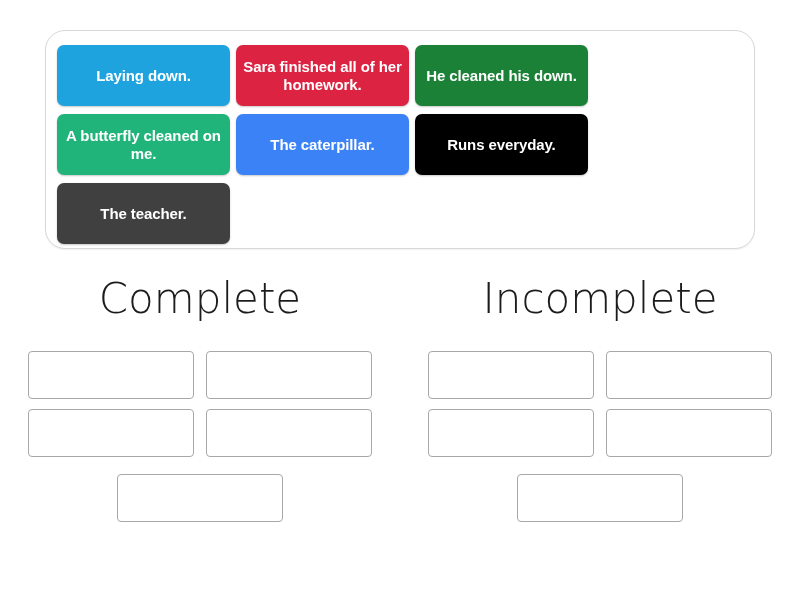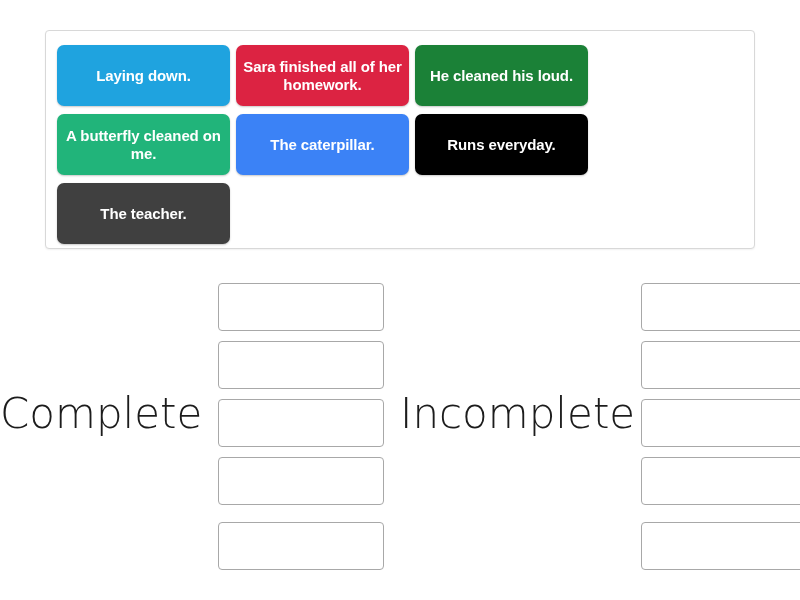--- a/index.html
+++ b/index.html
@@ -23,21 +23,21 @@
 
   
   .tile-tray {
     position: absolute;
     left: 45px;
     top: 30px;
     width: 710px;
     height: 219px;
     background: #ffffff;
     border: 1px solid #d8d8d8;
-    border-radius: 4px;
+    border-radius: 20px;
     box-shadow: 0 1px 2px rgba(0,0,0,0.06);
     padding: 10px 8px;
   }
 
   .tile-grid {
     display: flex;
     flex-wrap: wrap;
     align-content: flex-start;
     gap: 0px;
   }
@@ -67,21 +67,21 @@
     position: absolute;
     left: 0;
     top: 278px;
     width: 800px;
     display: flex;
   }
 
   .column {
     width: 400px;
     display: flex;
-    flex-direction: row;
+    flex-direction: column;
     align-items: center;
   }
 
   .column-title {
     font-size: 42px;
     font-weight: 300;
     color: #1c1c1c;
     line-height: 1;
     margin: 0 0 26px 0;
     letter-spacing: 0px;
@@ -110,21 +110,21 @@
 </style>
 </head>
 <body>
 
 <div id="stage">
 
   <div class="tile-tray">
     <div class="tile-grid" id="tile-grid">
         <div class="tile" style="background: rgb(31, 163, 223);">Laying down.</div>
         <div class="tile" style="background: rgb(220, 35, 66);">Sara finished all of her homework.</div>
-        <div class="tile" style="background: rgb(27, 129, 55);">He cleaned his loud.</div>
+        <div class="tile" style="background: rgb(27, 129, 55);">He cleaned his down.</div>
         <div class="tile" style="background: rgb(33, 180, 122);">A butterfly cleaned on me.</div>
         <div class="tile" style="background: #3b82f6;">The caterpillar.</div>
         <div class="tile" style="background: #000000;">Runs everyday.</div>
         <div class="tile" style="background: #404040;">The teacher.</div>
       </div>
   </div>
 
   <div class="columns" id="columns">
       <div class="column">
         <div class="column-title">Complete</div>

